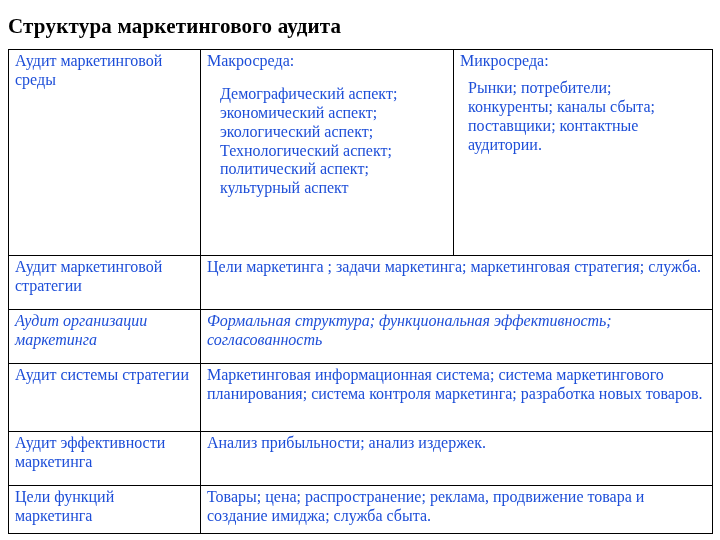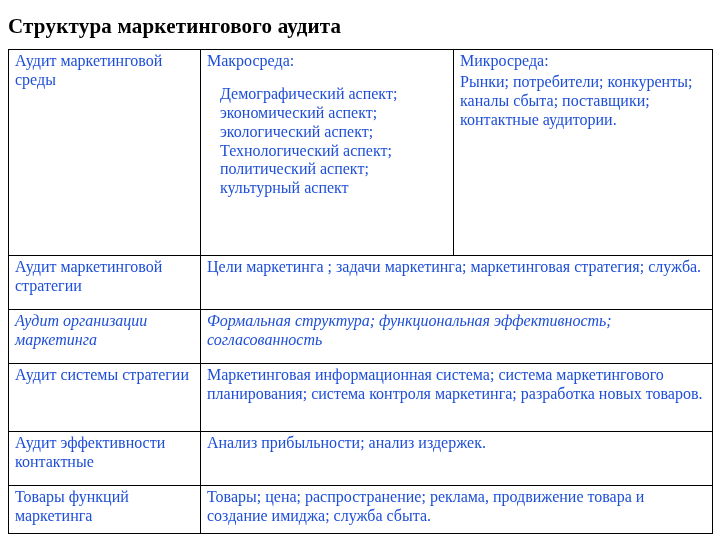--- a/index.html
+++ b/index.html
@@ -56,21 +56,21 @@
   .macro-header {
     margin: 0 0 14px 0;
   }
   .macro-body {
     margin: 13px;
   }
   .micro-header {
     margin: 0 0 2px 0;
   }
   .micro-body {
-    margin: 0;
+    margin: 8px;
   }
   tr.row-env td { height: 200px; }
   tr.row-strategy td   { height: 48px; }
   tr.row-org td        { height: 48px; font-style: italic; }
   tr.row-system td     { height: 62px; }
   tr.row-efficiency td { height: 48px; }
   tr.row-functions td  { height: 42px; }
 </style>
 </head>
 <body>
@@ -123,30 +123,30 @@
       <td>
         <span>Аудит системы стратегии</span>
       </td>
       <td colspan="2">
         <span>Маркетинговая информационная система; система маркетингового планирования; система контроля маркетинга; разработка новых товаров.</span>
       </td>
     </tr>
 
     <tr class="row-efficiency">
       <td>
-        <span>Аудит эффективности контактные</span>
+        <span>Аудит эффективности маркетинга</span>
       </td>
       <td colspan="2">
         <span>Анализ прибыльности; анализ издержек.</span>
       </td>
     </tr>
 
     <tr class="row-functions">
       <td>
-        <span>Товары функций маркетинга</span>
+        <span>Цели функций маркетинга</span>
       </td>
       <td colspan="2">
         <span>Товары; цена; распространение; реклама, продвижение товара и создание имиджа; служба сбыта.</span>
       </td>
     </tr>
 
   </tbody>
     </table>
 </div>
 

